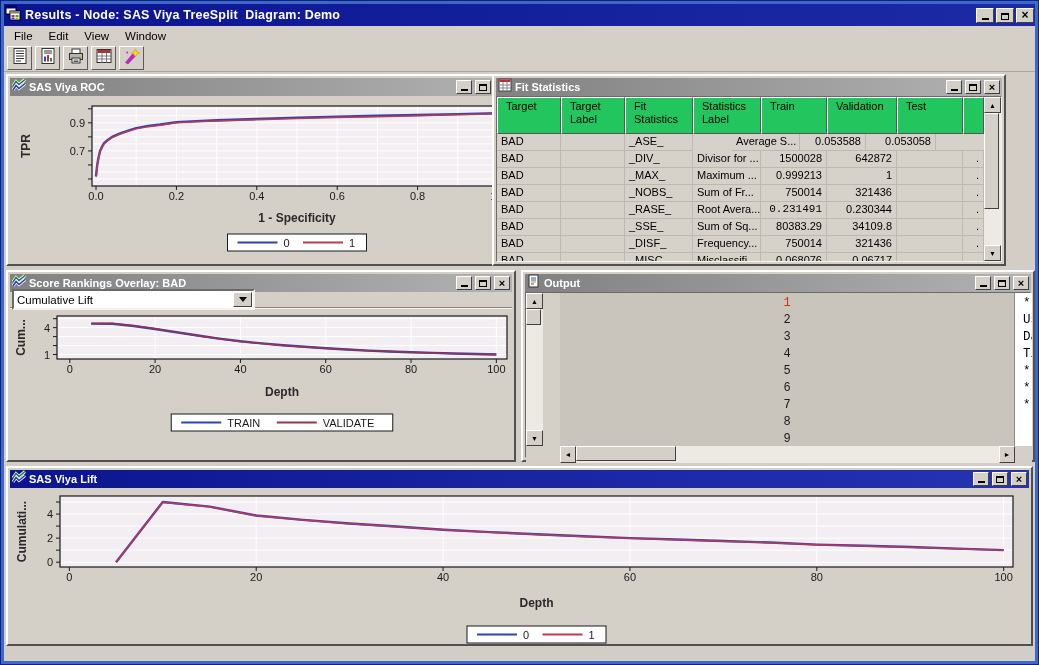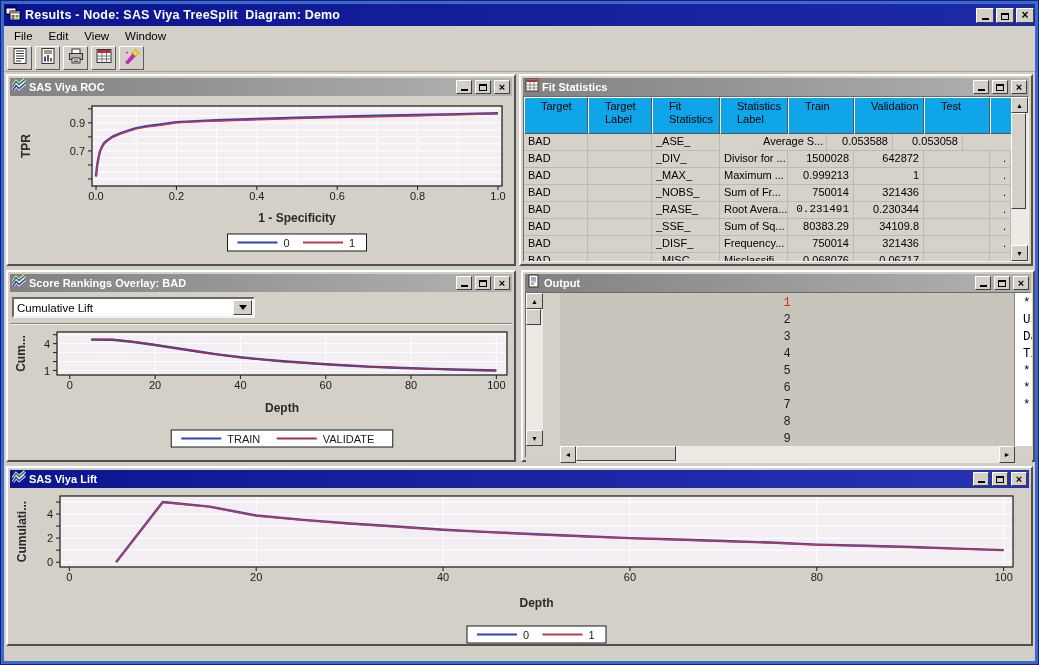--- a/index.html
+++ b/index.html
@@ -22,30 +22,30 @@
   .ptitle{height:18px;display:flex;align-items:center;gap:3px;padding:0 2px;}
   .ptitle.inactive{background:linear-gradient(to right,#818181,#b2b2b2);}
   .ptitle.active{background:linear-gradient(to right,#0c1590,#2634b2);}
   .ptitle .ttl{color:#fff;font-weight:bold;font-size:11px;flex:1;white-space:pre;overflow:hidden;}
   .cbtn{width:16px;height:14px;background:#d4d0c8;border:1px solid;border-color:#ffffff #404040 #404040 #ffffff;display:flex;align-items:flex-end;justify-content:center;padding-bottom:2px;}
   .cbtn.max2 span{width:8px;height:7px;border:1px solid #000;border-top:2px solid #000;}
   .cbtn.min2 span{width:7px;height:2px;background:#000;}
   .cbtn.close2{align-items:center;padding-bottom:0;font:bold 11px "Liberation Sans",sans-serif;}
   .pcontent{position:relative;width:100%;height:calc(100% - 18px);}
   
-  .combo-row{height:32px;display:flex;align-items:center;padding:4px 2px;border-bottom:1px solid #8c8880;box-shadow:0 1px 0 #f2f0ea;}
+  .combo-row{height:16px;display:flex;align-items:center;padding:4px 2px;border-bottom:1px solid #8c8880;box-shadow:0 1px 0 #f2f0ea;}
   .combo{width:243px;height:21px;background:#fff;border:2px solid;border-color:#6a6a6a #f4f2ec #f4f2ec #6a6a6a;display:flex;align-items:center;}
   .combo .val{flex:1;font-size:11.5px;padding-left:3px;}
   .combo-btn{width:19px;height:15px;margin-right:1px;background:#d4d0c8;border:1px solid;border-color:#ffffff #404040 #404040 #ffffff;display:flex;align-items:center;justify-content:center;}
   .tri-down{width:0;height:0;border-left:4px solid transparent;border-right:4px solid transparent;border-top:5px solid #000;}
   
   .fit-wrap{display:flex;width:100%;height:100%;border:1px solid;border-color:#6a6a6a #f4f2ec #f4f2ec #6a6a6a;background:#d6d2ca;overflow:hidden;}
   .grid{flex:1;overflow:hidden;}
   .hrow{display:flex;height:37px;}
-  .th{background:#0ea5e9;border:1px solid;border-color:#ffffff #565656 #565656 #ffffff;font-size:11px;padding:2px 16px;line-height:13px;overflow:hidden;}
+  .th{background:#22c55e;border:1px solid;border-color:#ffffff #565656 #565656 #ffffff;font-size:11px;padding:2px 8px;line-height:13px;overflow:hidden;}
   .drow{display:flex;height:17px;}
   .td{font-size:11px;padding:1px 4px;border-right:1px solid #bdb9b1;border-bottom:1px solid #bdb9b1;background:#d6d2ca;overflow:hidden;white-space:nowrap;}
   .td.num{text-align:right;}
   
   .vsb{width:17px;display:flex;flex-direction:column;background:#edeae3;}
   .hsb{height:17px;display:flex;background:#edeae3;}
   .sbtn{width:17px;height:16px;flex:0 0 auto;background:#d4d0c8;border:1px solid;border-color:#ffffff #404040 #404040 #ffffff;display:flex;align-items:center;justify-content:center;font-size:7px;color:#000;}
   .hsb .sbtn{width:16px;height:17px;}
   .thumb{background:#d4d0c8;border:1px solid;border-color:#ffffff #404040 #404040 #ffffff;flex:0 0 auto;}
   .spacer{flex:1;}
@@ -215,21 +215,21 @@
             <text x="20" y="48" text-anchor="middle" font-size="12" font-weight="bold" fill="#2a2a2a" transform="rotate(-90 20 48)">TPR</text>
             <rect x="217.5" y="136" width="139" height="17" fill="#ffffff" stroke="#1a1a1a"></rect>
             <line x1="227.5" y1="144.5" x2="267.5" y2="144.5" stroke="#3340bb" stroke-width="1.8"></line>
             <text x="273.5" y="148.5" font-size="11" fill="#1a1a1a">0</text>
             <line x1="293" y1="144.5" x2="333" y2="144.5" stroke="#bb3a50" stroke-width="1.8"></line>
             <text x="339" y="148.5" font-size="11" fill="#1a1a1a">1</text>
           </svg>
       </div>
     </div>
 
-    <div class="panel" style="left:515px;top:2px;width:514px;height:192px;">
+    <div class="panel" style="left:488px;top:2px;width:514px;height:192px;">
       <div class="ptitle inactive">
         <span><svg width="14" height="14" viewBox="0 0 14 14">
               <rect x="1" y="1" width="12" height="12" fill="#fff" stroke="#444"></rect>
               <rect x="1.5" y="1.5" width="11" height="2.5" fill="#aa3333"></rect>
               <line x1="1" y1="7" x2="13" y2="7" stroke="#888"></line>
               <line x1="1" y1="10" x2="13" y2="10" stroke="#888"></line>
               <line x1="5" y1="4" x2="5" y2="13" stroke="#888"></line>
               <line x1="9" y1="4" x2="9" y2="13" stroke="#888"></line>
             </svg></span>
         <span class="ttl">Fit Statistics</span>

